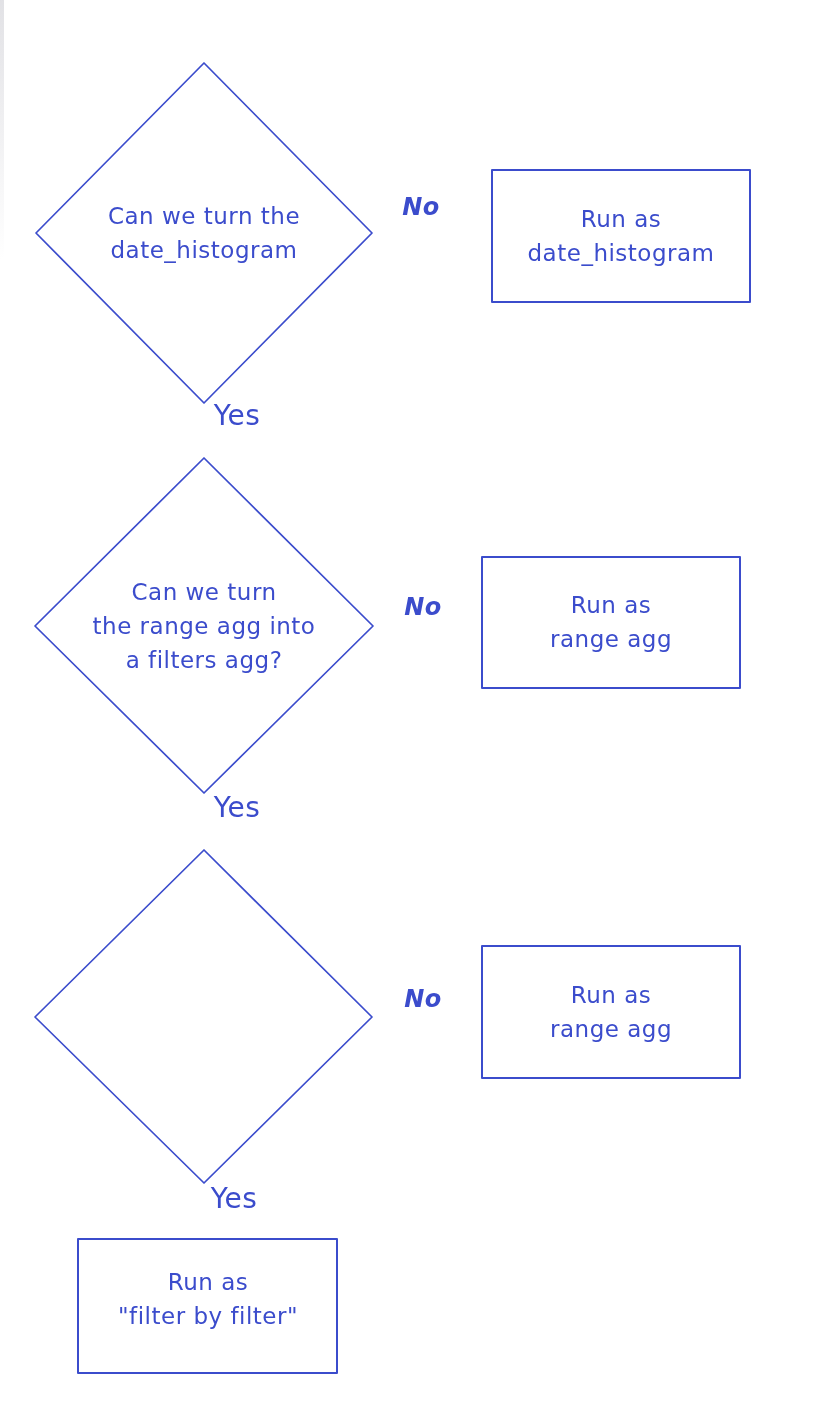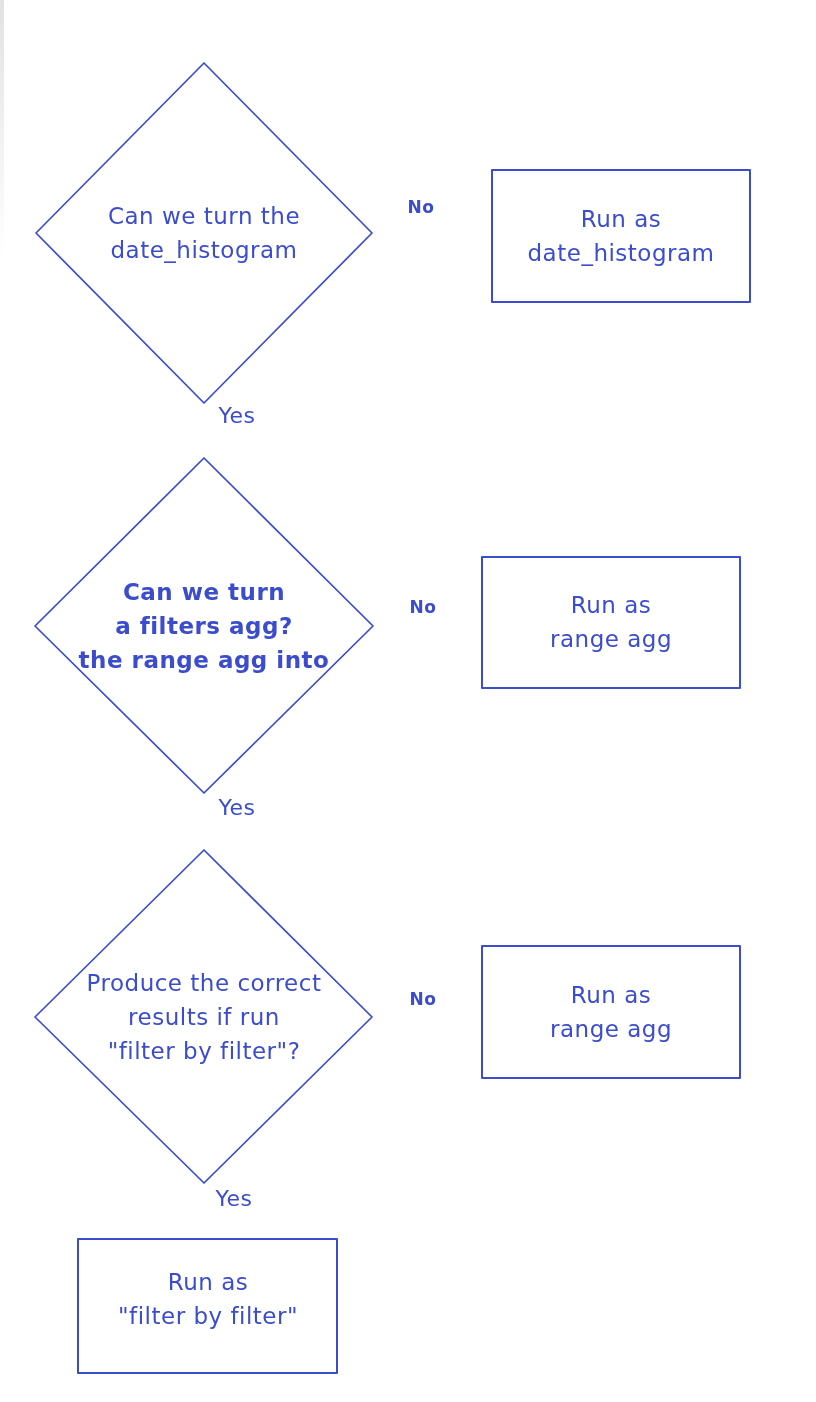--- a/index.html
+++ b/index.html
@@ -36,25 +36,25 @@
     transform: translate(-50%, -50%);
     text-align: center;
     font-size: 23px;
     line-height: 34px;
     letter-spacing: 0.5px;
     white-space: nowrap;
   }
   .edge-label {
     position: absolute;
     transform: translate(-50%, -50%);
-    font-size: 22px;
+    font-size: 28px;
     letter-spacing: 0.5px;
     white-space: nowrap;
   }
-  .edge-label.no { font-weight: bold; font-size: 17px; }
+  .edge-label.no { font-style: italic; font-weight: bold; font-size: 24px; }
 </style>
 </head>
 <body style="--stroke: #3b4ccc; background: rgb(255, 255, 255);">
 
 <div class="canvas">
 
   <div class="edge-strip"></div>
 
   <svg class="layer" width="816" height="1402" viewBox="0 0 816 1402">
 
@@ -97,36 +97,31 @@
   <div class="node-text" style="left:204px; top:233px;">
     <div>Can we turn the</div>
     <div>date_histogram</div>
   </div>
 
   <div class="node-text" style="left:621px; top:236px;">
     <div>Run as</div>
     <div>date_histogram</div>
   </div>
 
-  <div class="node-text" style="left:204px; top:626px;font-weight:bold;">
+  <div class="node-text" style="left:204px; top:626px;">
     <div>Can we turn</div>
+    <div>the range agg into</div>
     <div>a filters agg?</div>
-    <div>the range agg into</div>
   </div>
 
   <div class="node-text" style="left:611px; top:622px;">
     <div>Run as</div>
     <div>range agg</div>
   </div>
 
-  <div class="node-text" style="left:204px; top:1017px;">
-    <div>Produce the correct</div>
-    <div>results if run</div>
-    <div>"filter by filter"?</div>
-  </div>
 
   <div class="node-text" style="left:611px; top:1012px;">
     <div>Run as</div>
     <div>range agg</div>
   </div>
 
   <div class="node-text" style="left:208px; top:1299px;">
     <div>Run as</div>
     <div>"filter by filter"</div>
   </div>

